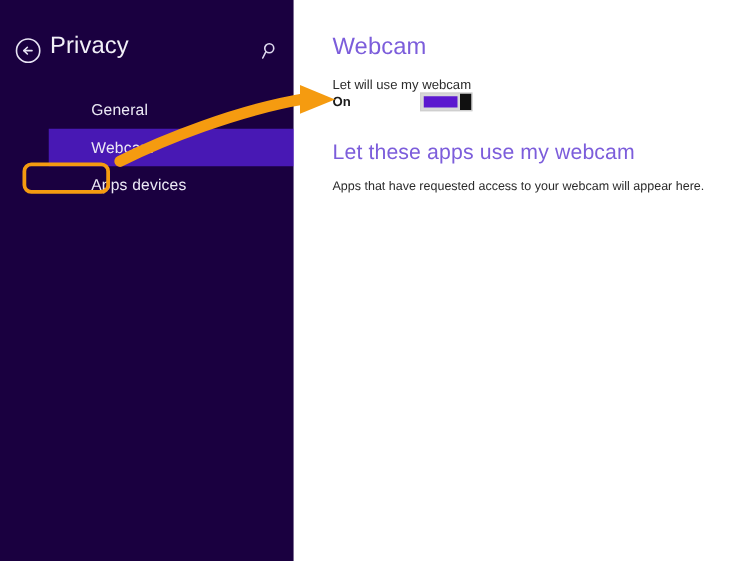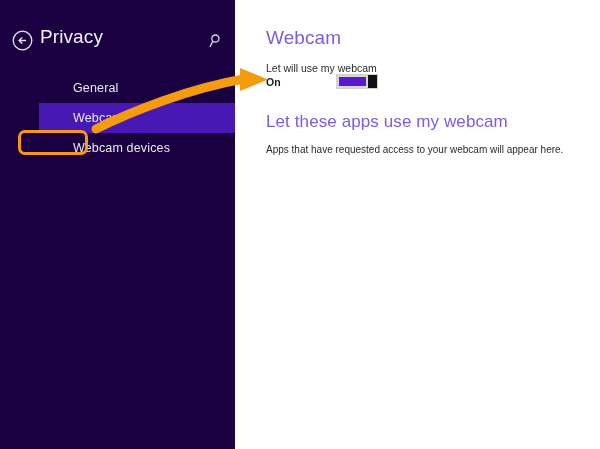--- a/index.html
+++ b/index.html
@@ -235,21 +235,21 @@
         <span class="nav-label">General</span>
       </div>
 
 
       <div class="nav-item selected">
         <span class="nav-label">Webcam</span>
       </div>
 
 
       <div class="nav-item">
-        <span class="nav-label">Webcam devices</span>
+        <span class="nav-label">Apps devices</span>
       </div>
 
     </div>
   </div>
 
   <div id="content">
 
     <div id="content-title">Webcam</div>
 
     <div id="toggle-caption">Let will use my webcam</div>

